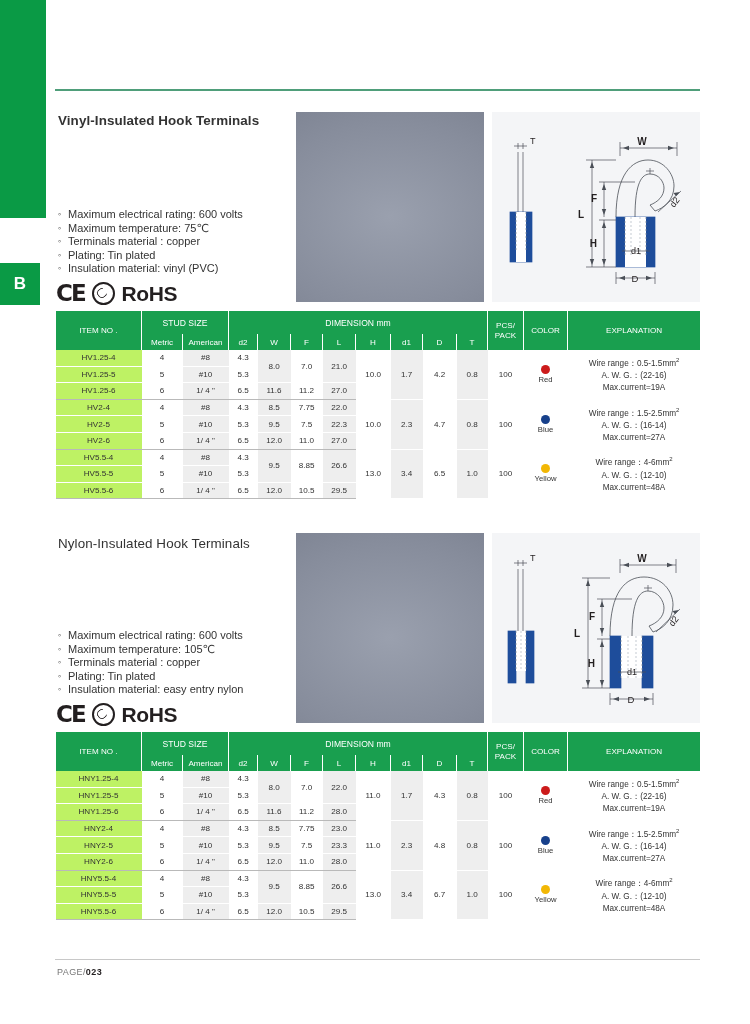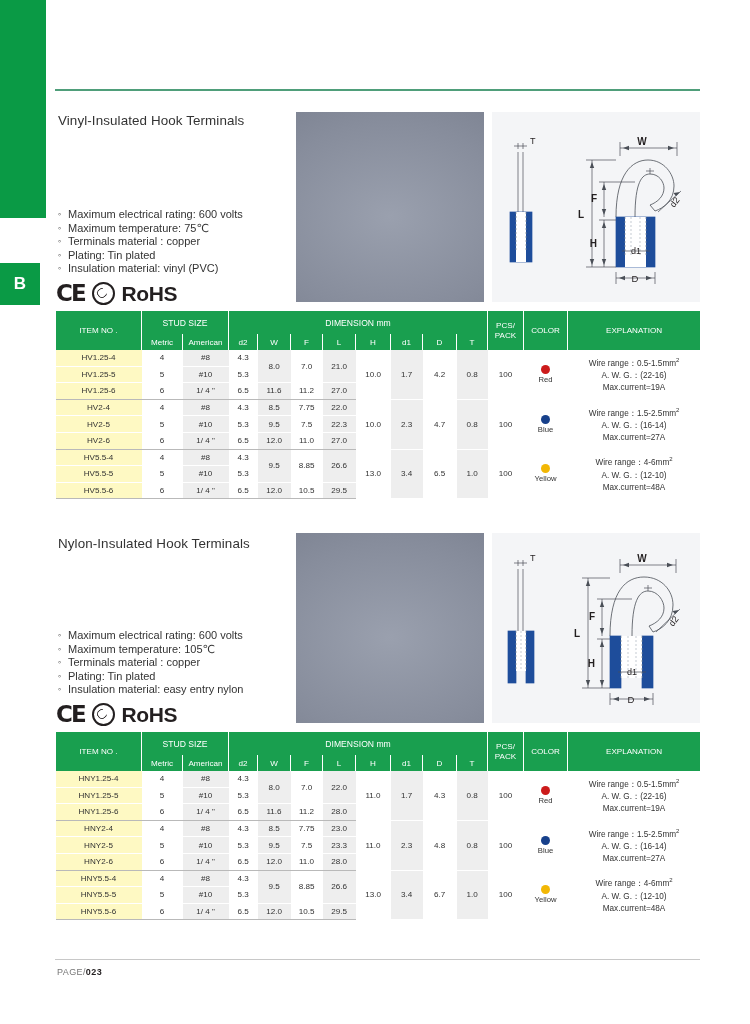--- a/index.html
+++ b/index.html
@@ -39,21 +39,21 @@
        radial-gradient(ellipse 120% 90% at 50% 55%, #9aa0ae 0%, #878d9c 55%, #757b8a 100%);}
 
   .diagram{position:absolute;background:#f4f5f7;}
 
   
   table.spec{position:absolute;border-collapse:collapse;table-layout:fixed;font-size:8.1px;color:#333;}
   table.spec th{background:#199f4f;color:#fff;font-weight:400;text-align:center;
                 border-left:1px solid #fff;border-right:1px solid #fff;padding:0;}
   table.spec th.grp{font-size:8.6px;}
   table.spec td{text-align:center;padding:0;height:15.6px;border-bottom:1px solid #ffffff;}
-  td.item{background:#fef9c3;text-align:left;padding-left:9px;font-size:8.1px;color:#333;
+  td.item{background:#bef264;text-align:left;padding-left:9px;font-size:8.1px;color:#333;
           border-bottom:1px solid #ffffff;}
   td.sh{background:#eeeeee;}
   td.wh{background:#ffffff;}
   tr.grp-end td{border-bottom:1px solid #b9b9b9;}
   td.exp{text-align:left;padding-left:14px;line-height:12.4px;font-size:8.2px;background:#fff;}
   td.color-cell{background:#fff;font-size:7.7px;}
   .dot{width:9px;height:9px;border-radius:50%;margin:0 auto 1px;}
   .sup{font-size:6px;vertical-align:super;}
 
   
@@ -64,21 +64,21 @@
 </head>
 <body>
 
 <div class="page">
 
   <div class="side-bar"></div>
   <div class="side-tab">B</div>
 
   <div class="head-rule"></div>
 
-  <div class="sect-title" style="top:113px;">Vinyl-Insulated Hook Terminals</div>
+  <div class="sect-title" style="top:113px;font-weight:bold;">Vinyl-Insulated Hook Terminals</div>
   <ul class="spec-list" style="top:208px;">
     <li>Maximum electrical rating: 600 volts</li>
     <li>Maximum temperature: 75℃</li>
     <li>Terminals material : copper</li>
     <li>Plating: Tin plated</li>
     <li>Insulation material: vinyl (PVC)</li>
   </ul>
   <div class="certs" style="top:282px;">
     <span class="ce-mark">CE</span>
     <span class="rohs-ico"></span>

